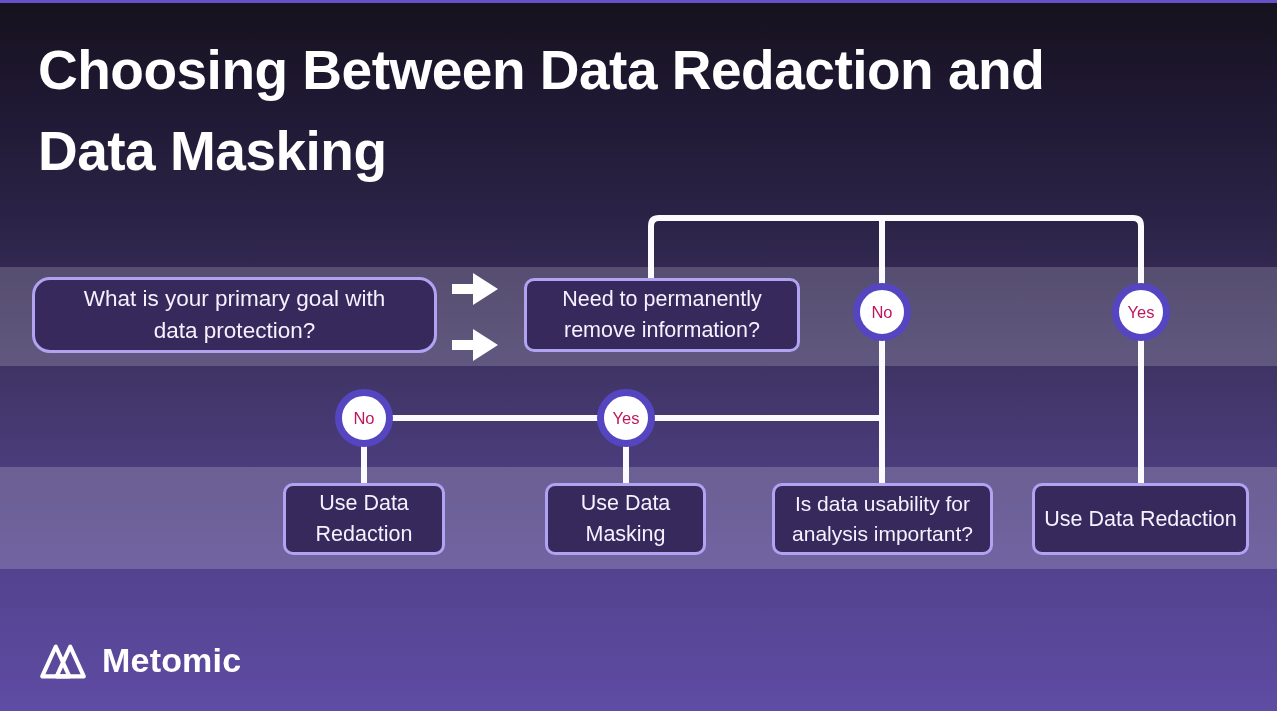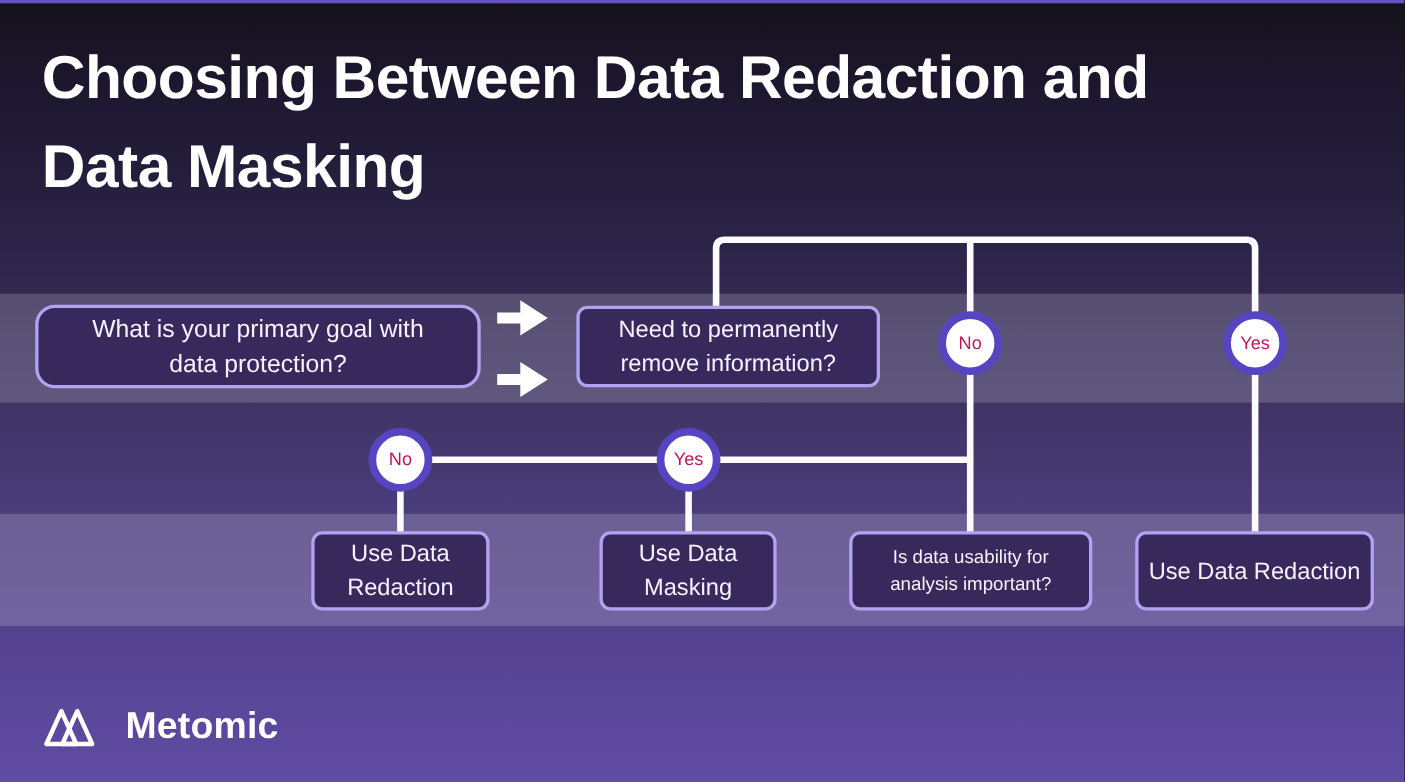--- a/index.html
+++ b/index.html
@@ -73,21 +73,21 @@
     z-index: 3;
   }
   .node-q1 { left: 32px;   top: 277px; width: 405px; height: 76px; font-size: 22.5px; border-radius: 18px; }
   .node-q1 .node-label { max-width: 350px; }
   .node-q2 { left: 508px;  top: 278px; width: 276px; height: 74px; margin-left: 16px; }
   .node-q2 .node-label { max-width: 240px; }
   .node-r1 { left: 283px;  top: 483px; width: 162px; height: 72px; }
   .node-r1 .node-label { max-width: 110px; }
   .node-r2 { left: 545px;  top: 483px; width: 161px; height: 72px; }
   .node-r2 .node-label { max-width: 110px; text-align: center; }
-  .node-q3 { left: 772px;  top: 483px; width: 221px; height: 72px; font-size: 17px; }
+  .node-q3 { left: 772px;  top: 483px; width: 221px; height: 72px; font-size: 21px; }
   .node-q3 .node-label { max-width: 200px; }
   .node-r3 { left: 1032px; top: 483px; width: 217px; height: 72px; white-space: nowrap; }
 
   .decision {
     position: absolute;
     width: 58px; height: 58px;
     background: #ffffff;
     border: 7px solid #5645c1;
     border-radius: 50%;
     display: flex;
@@ -101,21 +101,21 @@
   .decision-no1  { left: 853px;  top: 283px; }
   .decision-yes1 { left: 1112px; top: 283px; }
   .decision-no2  { left: 335px;  top: 389px; }
   .decision-yes2 { left: 597px;  top: 389px; }
 
   .brand {
     position: absolute;
     left: 38px; top: 641px;
     display: flex;
     align-items: center;
-    gap: 26px;
+    gap: 14px;
     z-index: 4;
   }
   .brand-name {
     color: #ffffff;
     font-size: 34px;
     font-weight: 700;
     letter-spacing: 0.2px;
   }
 </style>
 </head>

